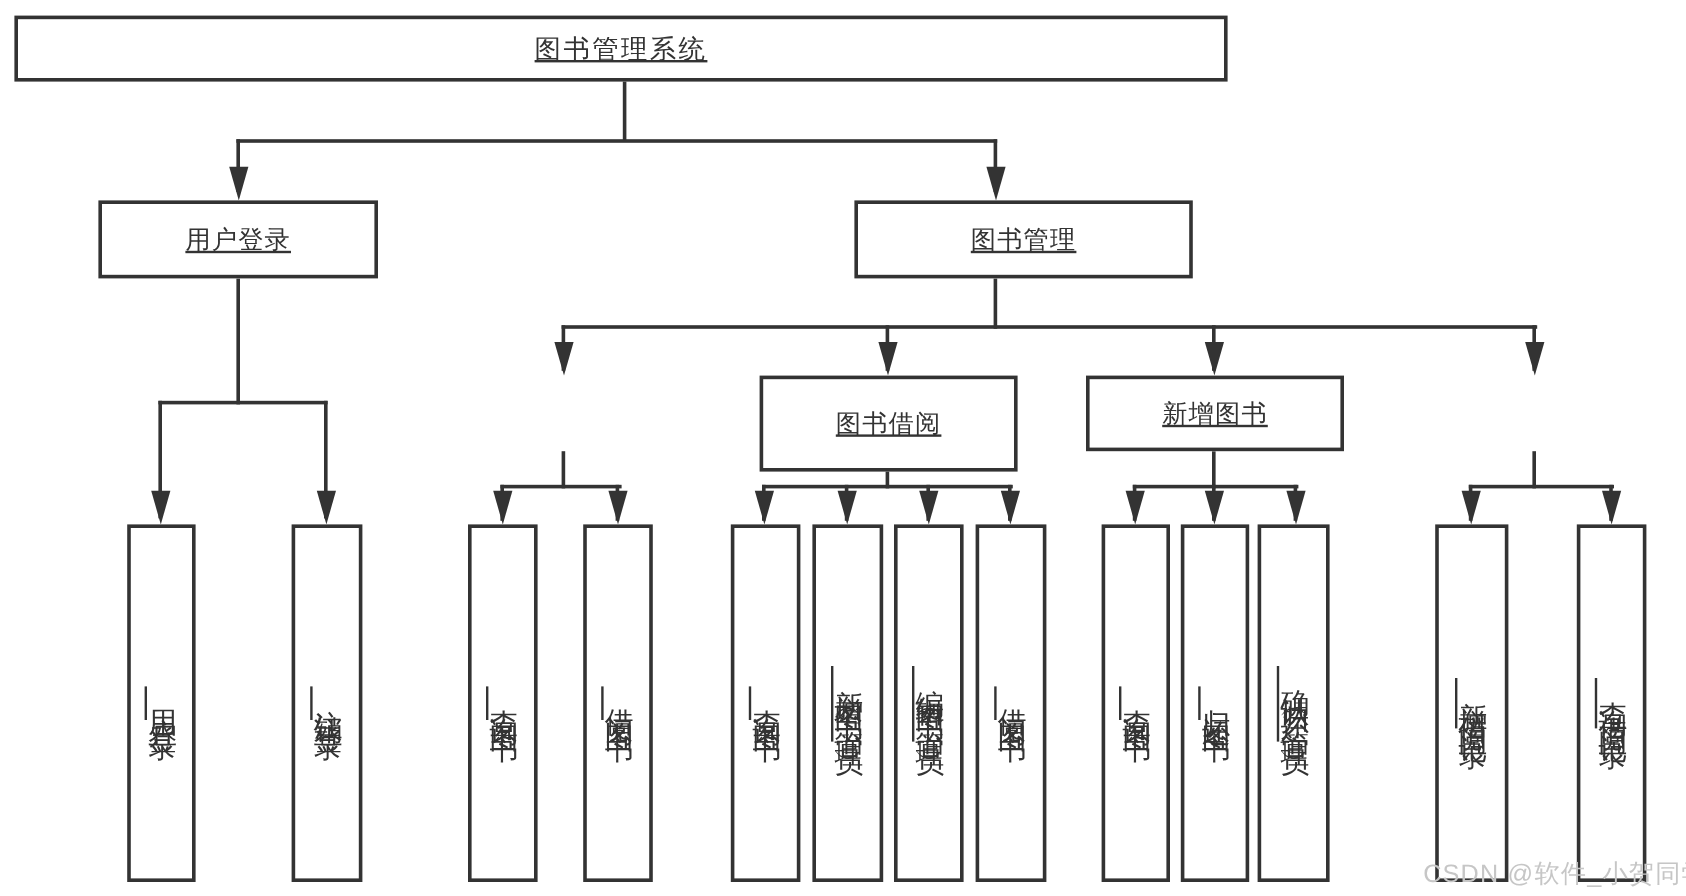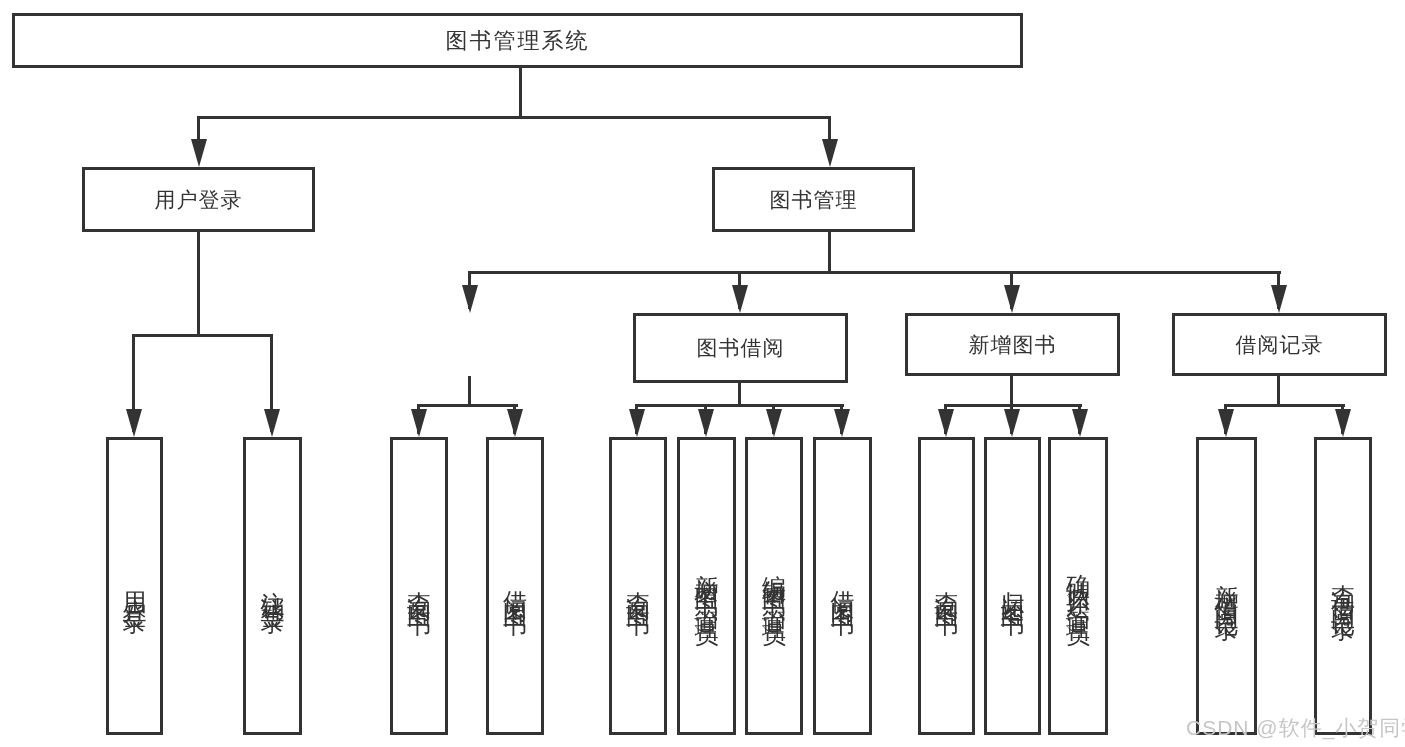--- a/index.html
+++ b/index.html
@@ -21,20 +21,21 @@
     border-right:8px solid transparent;
     border-top:28px solid var(--line);
   }
   .box{
     position:absolute;
     border:3px solid var(--line);
     background:#ffffff;
     box-sizing:border-box;
     display:flex;align-items:center;justify-content:center;
     color:var(--text);
+    text-decoration:underline;
   }
   .hbox{font-size:21px;letter-spacing:1px;}
   .rootbox{font-size:22px;letter-spacing:2px;}
   .vbox{top:437px;height:298px;}
   .vtext{
     writing-mode:vertical-rl;
     text-orientation:mixed;
     font-size:24px;
     line-height:1;
     letter-spacing:7px;
@@ -111,25 +112,24 @@
   <div class="arrow" style="left:834px;top:409px;"></div>
   <div class="arrow" style="left:938px;top:409px;"></div>
   <div class="arrow" style="left:1004px;top:409px;"></div>
   <div class="arrow" style="left:1072px;top:409px;"></div>
   <div class="arrow" style="left:1218px;top:409px;"></div>
   <div class="arrow" style="left:1335px;top:409px;"></div>
 
   <div class="box rootbox" style="left:12px;top:13px;width:1011px;height:55px;">图书管理系统</div>
 
   <div class="box hbox" style="left:82px;top:167px;width:233px;height:65px;">用户登录</div>
-  <div class="box hbox" style="left:712px;top:167px;width:203px;height:65px;">图书管理</div>
+  <div class="box hbox" style="left:712px;top:167px;width:282px;height:65px;">图书管理</div>
 
-  <div class="box hbox" style="left:633px;top:313px;width:215px;height:70px;text-align:right;">图书借阅</div>
+  <div class="box hbox" style="left:633px;top:313px;width:215px;height:80px;text-align:right;">图书借阅</div>
   <div class="box hbox" style="left:905px;top:313px;width:215px;height:63px;">新增图书</div>
-  <div class="box hbox" style="left:1172px;top:313px;width:215px;height:63px;">借阅记录</div>
 
   <div class="box vbox" style="left:106px;width:57px;">
     <span class="vtext">用户登录</span>
   </div>
   <div class="box vbox" style="left:243px;width:59px;">
     <span class="vtext">注销登录</span>
   </div>
 
   <div class="box vbox" style="left:390px;width:58px;">
     <span class="vtext">查询图书</span>

